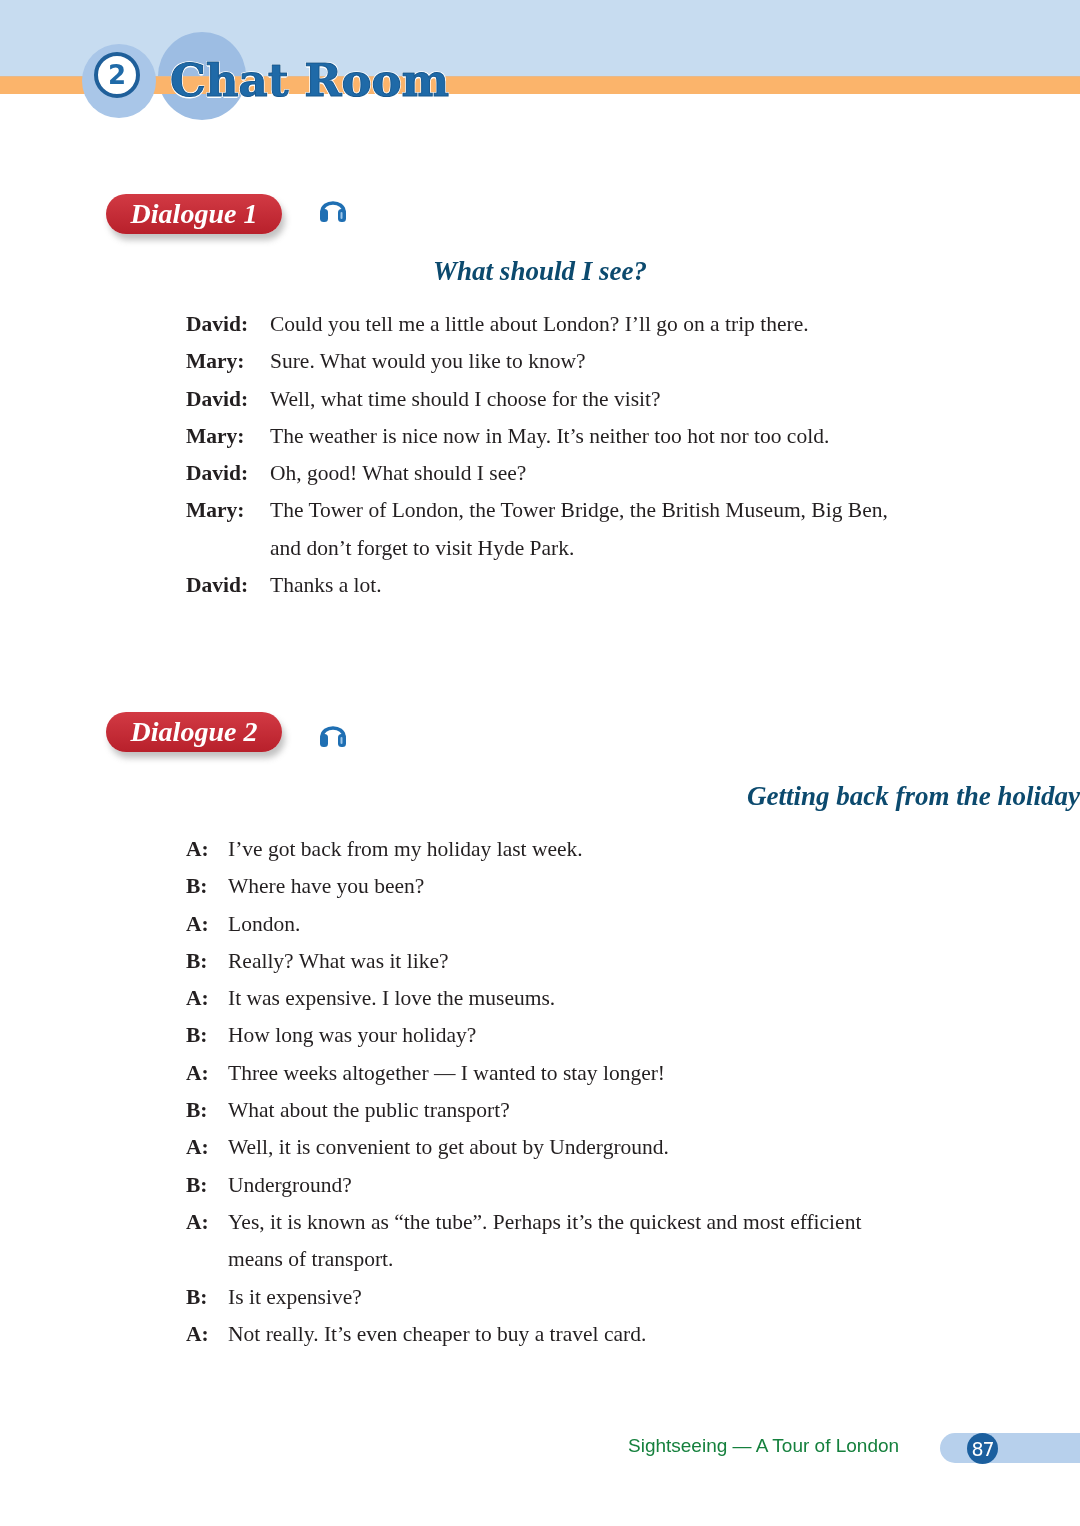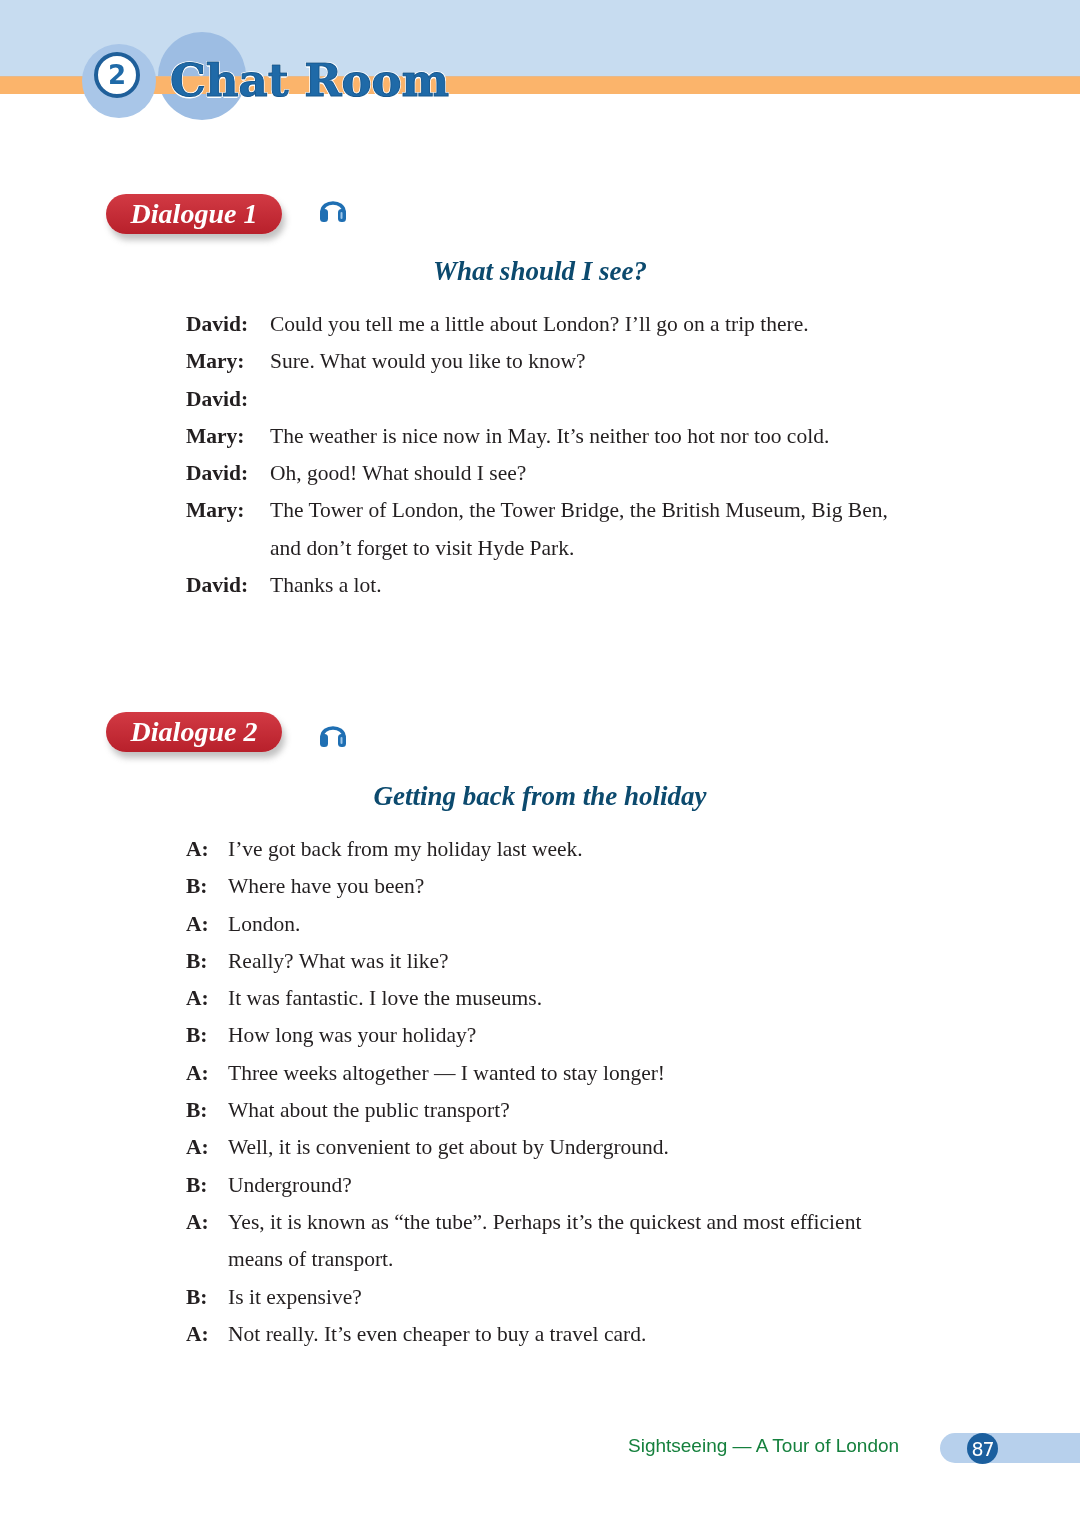--- a/index.html
+++ b/index.html
@@ -77,20 +77,21 @@
   <li class="line">
       <span class="spk">David:</span>
       <span class="txt">Could you tell me a little about London? I’ll go on a trip there.</span>
     </li>
   <li class="line">
       <span class="spk">Mary:</span>
       <span class="txt">Sure. What would you like to know?</span>
     </li>
   <li class="line">
       <span class="spk">David:</span>
+      <span class="txt">Well, what time should I choose for the visit?</span>
     </li>
   <li class="line">
       <span class="spk">Mary:</span>
       <span class="txt">The weather is nice now in May. It’s neither too hot nor too cold.</span>
     </li>
   <li class="line">
       <span class="spk">David:</span>
       <span class="txt">Oh, good! What should I see?</span>
     </li>
   <li class="line">
@@ -107,41 +108,41 @@
     </li>
 </ul>
 
 <div class="pill" style="top:712px;">Dialogue 2</div>
 <svg class="headphones" style="left:319px; top:719px;" viewBox="0 0 28 30">
   <path d="M3 18 C3 6 25 6 25 18" fill="none" stroke="#1f6fb3" stroke-width="3.5"></path>
   <rect x="1" y="15" width="8" height="13" rx="3.5" fill="#1f6fb3"></rect>
   <rect x="19" y="15" width="8" height="13" rx="3.5" fill="#1f6fb3"></rect>
   <rect x="21.5" y="18" width="2" height="7" rx="1" fill="#9cc6ea"></rect>
 </svg>
-<div class="dlg-title" style="top:781px;">Getting back from the holiday</div>
+<div class="dlg-title" style="top:781px;text-align:right;">Getting back from the holiday</div>
 <ul class="lines d2" style="top:831px;">
   <li class="line">
       <span class="spk">A:</span>
       <span class="txt">I’ve got back from my holiday last week.</span>
     </li>
   <li class="line">
       <span class="spk">B:</span>
       <span class="txt">Where have you been?</span>
     </li>
   <li class="line">
       <span class="spk">A:</span>
       <span class="txt">London.</span>
     </li>
   <li class="line">
       <span class="spk">B:</span>
       <span class="txt">Really? What was it like?</span>
     </li>
   <li class="line">
       <span class="spk">A:</span>
-      <span class="txt">It was fantastic. I love the museums.</span>
+      <span class="txt">It was expensive. I love the museums.</span>
     </li>
   <li class="line">
       <span class="spk">B:</span>
       <span class="txt">How long was your holiday?</span>
     </li>
   <li class="line">
       <span class="spk">A:</span>
       <span class="txt">Three weeks altogether — I wanted to stay longer!</span>
     </li>
   <li class="line">

